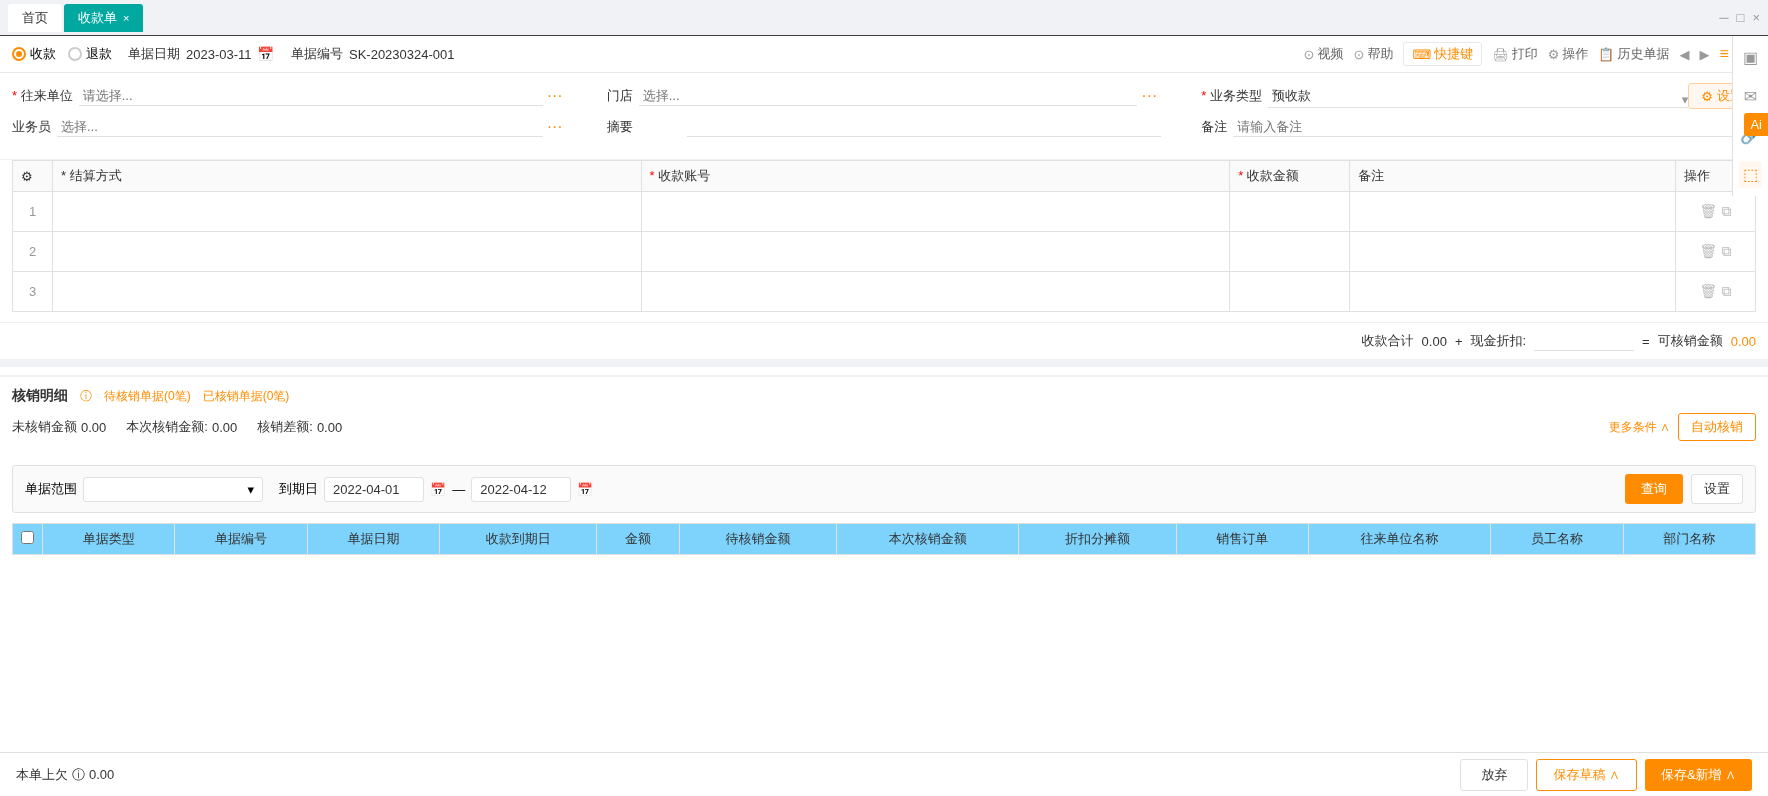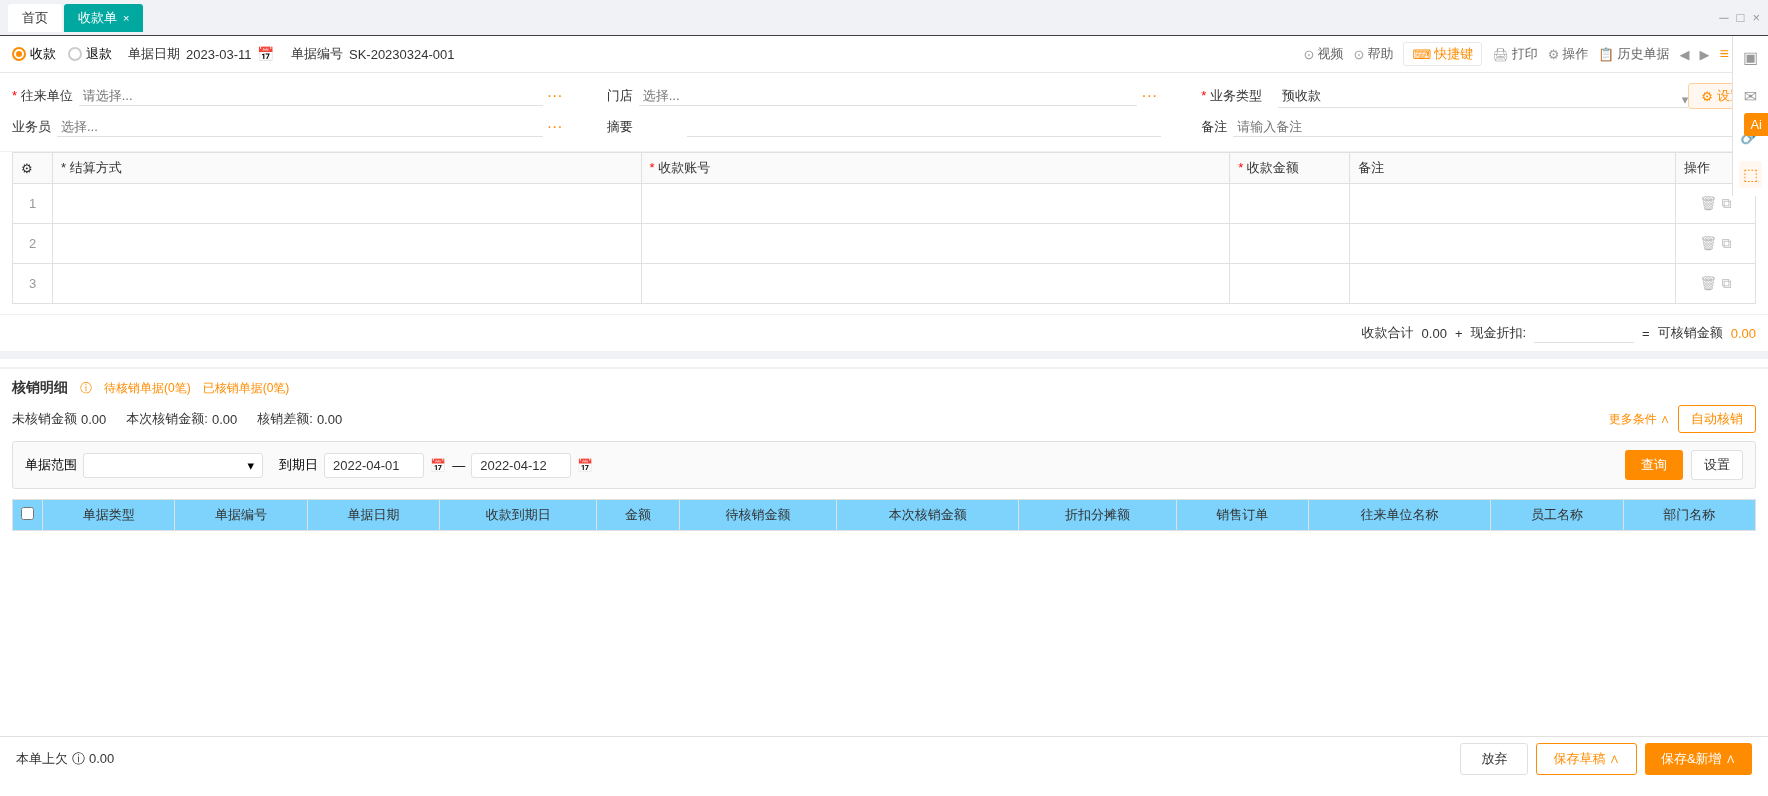--- a/index.html
+++ b/index.html
@@ -39,21 +39,21 @@
     .right-tools { margin-left: auto; display: flex; align-items: center; gap: 10px; color: #666; }
     .right-tools span { cursor: pointer; display: flex; align-items: center; gap: 3px; }
     .tool-icon { color: #999; }
     .quick-key-btn { background: #fff; border: 1px solid #e8e8e8; padding: 2px 8px; border-radius: 3px; color: #ff8c00; cursor: pointer; display: flex; align-items: center; gap: 3px; }
     .layout-icons { display: flex; gap: 4px; }
     .layout-icon { color: #ff8c00; font-size: 16px; cursor: pointer; }
 
     
     .form-section { padding: 10px 12px; background: #fff; border-bottom: 1px solid #f0f0f0; }
     .form-row { display: flex; align-items: center; gap: 0; margin-bottom: 8px; }
-    .form-row:last-child { margin-bottom: 4px; }
+    .form-row:last-child { margin-bottom: 12px; }
     .form-field { display: flex; align-items: center; flex: 1; min-width: 0; }
     .form-field-label { color: #333; white-space: nowrap; padding-right: 6px; }
     .form-field-label.required::before { content: '* '; color: #f00; }
     .form-input {
       flex: 1; border: none; border-bottom: 1px solid #e0e0e0; outline: none;
       padding: 2px 4px; color: #bbb; min-width: 0; background: transparent;
     }
     .dots-btn { color: #ff8c00; cursor: pointer; padding: 0 4px; font-size: 16px; }
     .select-field { display: flex; align-items: center; }
     .select-value { color: #333; padding: 2px 4px; }
@@ -91,21 +91,21 @@
       outline: none; text-align: right; padding: 2px;
     }
 
     
     .hx-section { background: #fff; margin-top: 8px; padding: 10px 12px; border-top: 2px solid #f0f0f0; }
     .hx-header { display: flex; align-items: center; gap: 12px; margin-bottom: 8px; }
     .hx-title { font-size: 14px; font-weight: 600; color: #333; }
     .hx-info-icon { color: #ff8c00; font-size: 12px; cursor: pointer; }
     .hx-tab { color: #ff8c00; cursor: pointer; font-size: 12px; }
 
-    .hx-stats-row { display: flex; align-items: center; gap: 20px; margin-bottom: 8px; color: #333; }
+    .hx-stats-row { display: flex; align-items: center; gap: 20px; margin-bottom: 24px; color: #333; }
     .hx-stat { display: flex; align-items: center; gap: 4px; }
     .hx-right-actions { margin-left: auto; display: flex; align-items: center; gap: 8px; }
     .filter-btn { color: #ff8c00; cursor: pointer; font-size: 12px; display: flex; align-items: center; gap: 3px; }
     .auto-hx-btn {
       background: #fff; border: 1px solid #ff8c00; color: #ff8c00;
       padding: 4px 12px; border-radius: 3px; cursor: pointer;
     }
 
     .hx-filter-row { display: flex; align-items: center; gap: 16px; padding: 8px 0; background: #fafafa; border: 1px solid #e0e0e0; border-radius: 3px; padding: 8px 12px; margin-bottom: 10px; }
     .hx-filter-field { display: flex; align-items: center; gap: 6px; }
@@ -117,21 +117,21 @@
     .settings-btn2 { background: #fff; border: 1px solid #e0e0e0; color: #333; padding: 5px 12px; border-radius: 3px; cursor: pointer; }
     .hx-filter-right { margin-left: auto; display: flex; gap: 8px; }
 
     
     .hx-table { width: 100%; border-collapse: collapse; border: 1px solid #e0e0e0; }
     .hx-table th { background: #7dd3fc; border: 1px solid #e0e0e0; padding: 6px 8px; color: #333; font-weight: normal; white-space: nowrap; }
     .hx-table-checkbox { width: 30px; text-align: center; }
 
     
     .bottom-bar {
-      position: fixed; bottom: 16px; left: 0; right: 0; height: 44px;
+      position: fixed; bottom: 0; left: 0; right: 0; height: 44px;
       background: #fff; border-top: 1px solid #e0e0e0;
       display: flex; align-items: center; padding: 0 16px; gap: 12px;
     }
     .bottom-info { display: flex; align-items: center; gap: 4px; color: #333; }
     .bottom-value { color: #333; font-weight: 500; }
     .bottom-actions { margin-left: auto; display: flex; gap: 8px; }
     .btn-abandon { background: #fff; border: 1px solid #e0e0e0; color: #333; padding: 6px 20px; border-radius: 3px; cursor: pointer; }
     .btn-save-draft {
       background: #fff; border: 1px solid #ff8c00; color: #ff8c00;
       padding: 6px 16px; border-radius: 3px; cursor: pointer; display: flex; align-items: center; gap: 4px;
@@ -238,21 +238,21 @@
 
       <div class="form-field" style="flex:2;">
         <span class="form-field-label">门店</span>
         <input class="form-input" type="text" style="color: rgb(187, 187, 187);" placeholder="选择...">
         <span class="dots-btn">···</span>
       </div>
       <div style="width:40px;"></div>
 
       <div class="form-field" style="flex:2;">
         <span class="form-field-label required">业务类型</span>
-        <div class="select-field" style="flex:1; border-bottom:1px solid #e0e0e0; display:flex; align-items:flex-end;margin-left:10px;">
+        <div class="select-field" style="flex:1; border-bottom:1px solid #e0e0e0; display:flex; align-items:flex-end;">
           <span class="select-value">预收款</span>
           <span class="select-arrow" style="margin-left:auto;">▾</span>
         </div>
         <div class="settings-btn">
           <span>⚙</span>
           <span>设置</span>
         </div>
       </div>
     </div>
 

